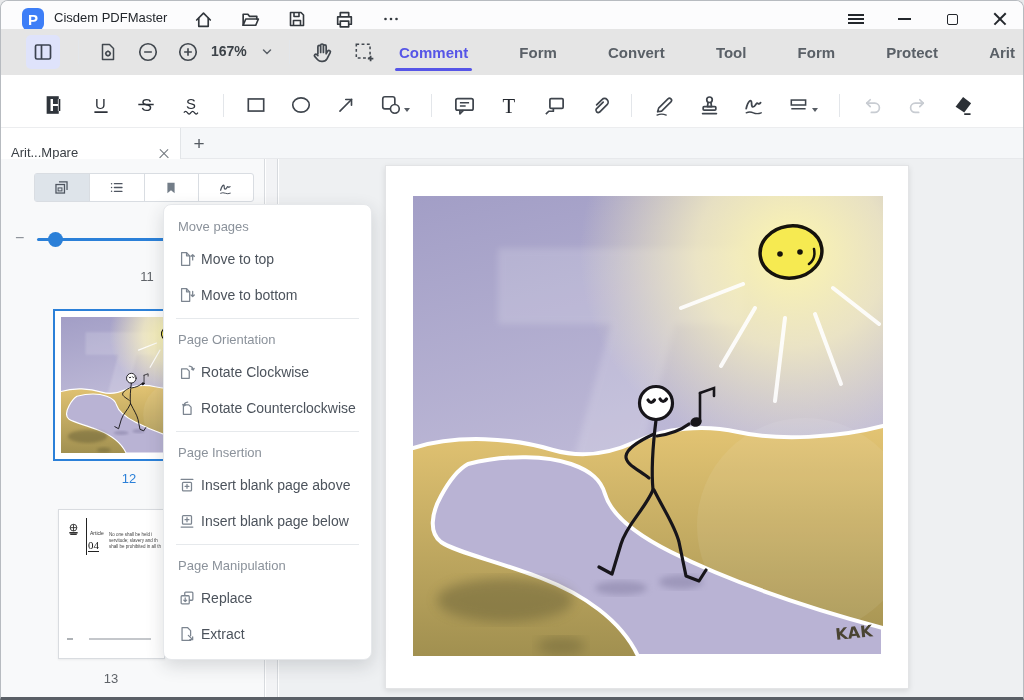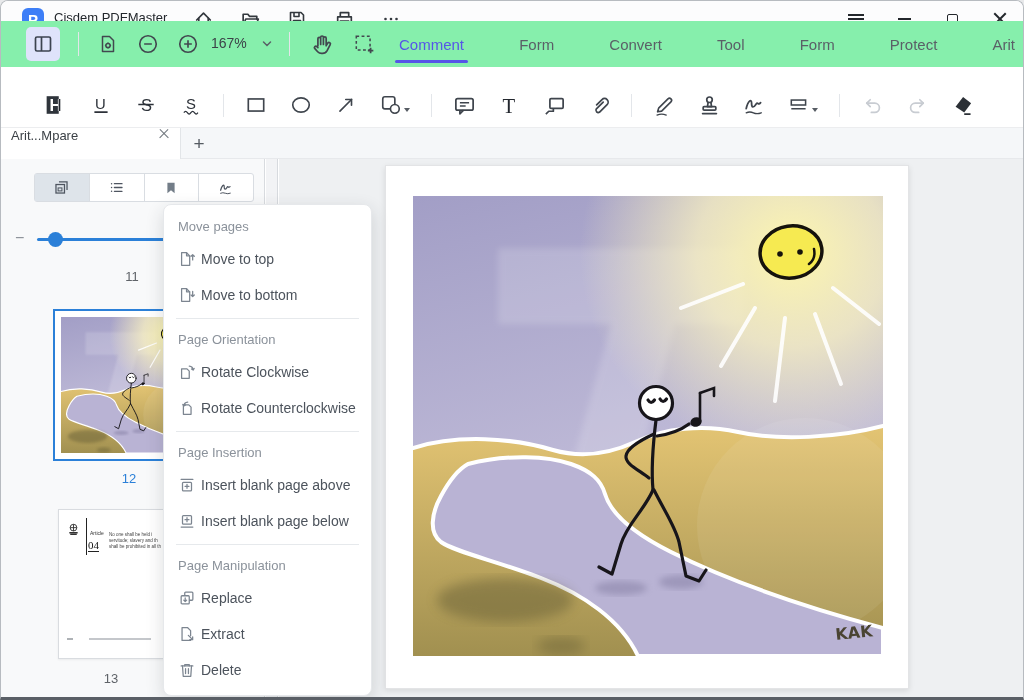--- a/index.html
+++ b/index.html
@@ -15,21 +15,21 @@
   .winctl { position:absolute; right:10px; top:0; height:36px; display:flex; align-items:center; gap:22px; color:#23272c; }
   .wbtn { width:26px; height:26px; display:flex; align-items:center; justify-content:center; }
   .burger i { display:block; width:16px; height:2px; background:#23272c; margin:2.2px 0; }
   .minbar { width:13px; height:2px; background:#23272c; }
   .maxbox { width:11px; height:11px; border:1.6px solid #23272c; border-radius:2px; }
   .xwrap { position:relative; width:14px; height:14px; }
   .xwrap i { position:absolute; left:-1px; top:6px; width:16px; height:1.8px; background:#23272c; }
   .xwrap i:first-child { transform:rotate(45deg); } .xwrap i:last-child { transform:rotate(-45deg); }
 
   
-  .toolbar1 { position:absolute; left:0; top:20px; width:100%; height:46px; background:#86efac; }
+  .toolbar1 { position:absolute; left:0; top:28px; width:100%; height:46px; background:#e5e5e5;font-weight:bold; }
   .ico { display:flex; align-items:center; justify-content:center; color:#42484f; }
   .sbtgl { position:absolute; left:25px; top:6px; width:34px; height:34px; background:#dfe3fb; border-radius:5px; color:#3c4350; }
   .vsep1 { position:absolute; top:11px; width:1px; height:24px; background:#e3e6ea; }
   .t1 { position:absolute; top:12px; width:26px; height:22px; }
   .zoomlvl { position:absolute; left:210px; top:14px; font-size:14px; color:#3c4248; width:44px; }
   .chev { position:absolute; left:258px; top:12px; width:16px; height:22px; }
   .tabs { position:absolute; left:396px; right:6px; top:0; height:46px; display:flex; justify-content:space-between; align-items:center; }
   .tab { font-size:15px; color:#5a6067; position:relative; padding:6px 2px; cursor:default; }
   .tab.active { color:#5655e7; }
   .tab.active::after { content:""; position:absolute; left:-2px; right:-2px; bottom:-4px; height:3px; border-radius:2px; background:#5655e7; }
@@ -37,21 +37,21 @@
   
   .toolbar2 { position:absolute; left:0; top:82px; width:100%; height:44px; background:#fff; display:flex; align-items:center; padding-left:42px; gap:19px; }
   .tool { width:26px; height:26px; display:flex; align-items:center; justify-content:center; color:#3f454d; }
   .tool.wide { width:34px; }
   .vsep2 { width:1px; height:23px; background:#e3e6ea; }
   .caret { width:0; height:0; border-left:3.5px solid transparent; border-right:3.5px solid transparent; border-top:4.5px solid #565c63; margin-left:2px; align-self:flex-end; margin-bottom:6px; }
   .disabled { color:#c8ccd2; }
 
   
   .tabstrip { position:absolute; left:0; top:126px; width:100%; height:32px; background:#f5f7f9; border-top:1px solid #ecedef; border-bottom:1px solid #e7e9ec; }
-  .doctab { position:absolute; left:0; top:0; width:180px; height:32px; background:#fff; border-right:1px solid #e2e5e8; display:flex; align-items:flex-start; padding:0 10px; }
+  .doctab { position:absolute; left:0; top:0; width:180px; height:32px; background:#fff; border-right:1px solid #e2e5e8; display:flex; align-items:flex-end; padding:0 10px; }
   .doctab-title { font-size:13px; color:#3b4046; flex:1; }
   .tabclose { position:relative; width:12px; height:12px; }
   .tabclose i { position:absolute; left:0; top:5px; width:12px; height:1.4px; background:#6f757c; }
   .tabclose i:first-child { transform:rotate(45deg);} .tabclose i:last-child { transform:rotate(-45deg);}
   .newtab { position:absolute; left:186px; top:4px; width:24px; height:24px; color:#555b62; display:flex; align-items:center; justify-content:center; font-size:19px; }
 
   
   .sidebar { position:absolute; left:0; top:158px; width:264px; bottom:0; background:#f8f9fa; border-right:1px solid #d8dbdf; }
   .splitter { position:absolute; left:265px; top:158px; width:12px; bottom:0; background:#f2f3f5; border-right:1px solid #d7dade; }
   .panelbar { position:absolute; left:33px; top:14px; width:220px; height:29px; display:flex; background:#fff; border:1px solid #d9dde2; border-radius:3px; }
@@ -446,21 +446,21 @@
             <path d="M4 12.5 c1.3-5.5 4-7.5 4-4 s1.3 3.5 3 1 s1.3 1.2 3.5-1"></path>
             <path d="M4 15.8 q2.6-1.2 5.2 0 t5.6 0" stroke-width="1.1"></path>
           </svg>
       </div>
     </div>
 
     <div class="slider-minus">−</div>
     <div class="slider-track"></div>
     <div class="slider-handle"></div>
 
-    <div class="pglabel" style="left:0; top:110px; width:262px;">11</div>
+    <div class="pglabel" style="left:15px; top:110px; width:262px;">11</div>
 
     <div class="thumb thumb12">
       <svg width="136" height="136">
           <use href="#cartoon-art" width="136" height="136"></use>
         </svg>
     </div>
     <div class="pglabel" style="left:0; top:312px; width:256px; color:#2b80d8;">12</div>
 
     <div class="thumb thumb13">
       <div class="m13">
@@ -558,24 +558,15 @@
         </svg>
       <span>Replace</span>
     </div>
     <div class="mitem">
       <svg width="18" height="18" viewBox="0 0 20 20" fill="none" stroke="currentColor" stroke-width="1.4" stroke-linecap="round" stroke-linejoin="round">
           <path d="M4.5 2.8 h6 L14 6.2 V12 M14 17.2 H4.5 V2.8"></path>
           <path d="M11.5 11.5 l4.8 4.8 m0 0 v-3.2 m0 3.2 h-3.2"></path>
         </svg>
       <span>Extract</span>
     </div>
-    <div class="mitem">
-      <svg width="18" height="18" viewBox="0 0 20 20" fill="none" stroke="currentColor" stroke-width="1.4" stroke-linecap="round" stroke-linejoin="round">
-          <path d="M3.5 5.5 h13"></path>
-          <path d="M7.5 5.5 V4 h5 v1.5"></path>
-          <path d="M5 5.5 l.8 11.5 h8.4 l.8-11.5"></path>
-          <path d="M8.4 8.5 v5.5 M11.6 8.5 v5.5"></path>
-        </svg>
-      <span>Delete</span>
-    </div>
   </div>
 
 </div>
 
 </body></html>

